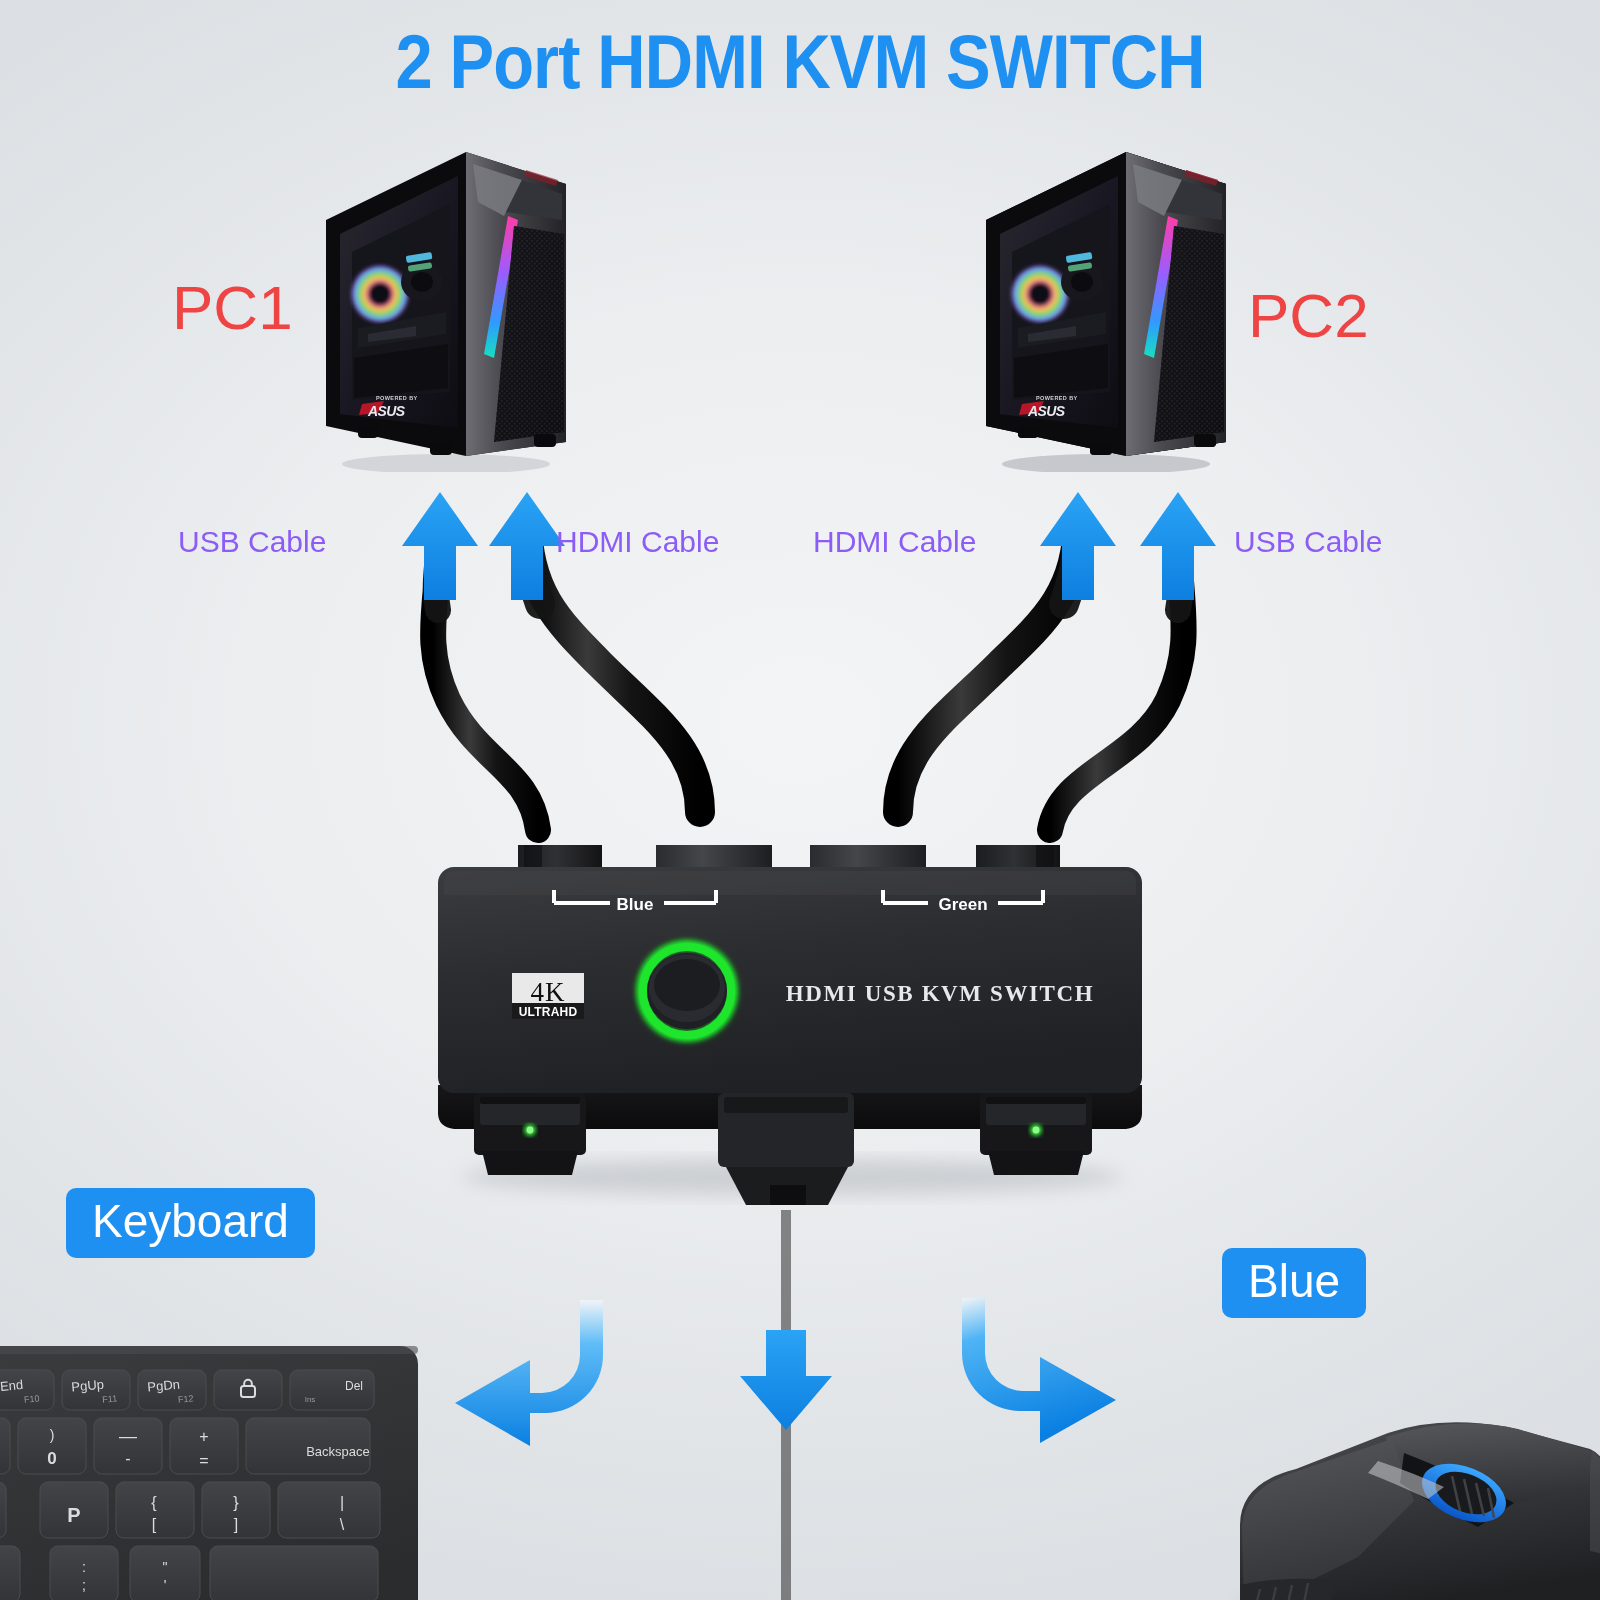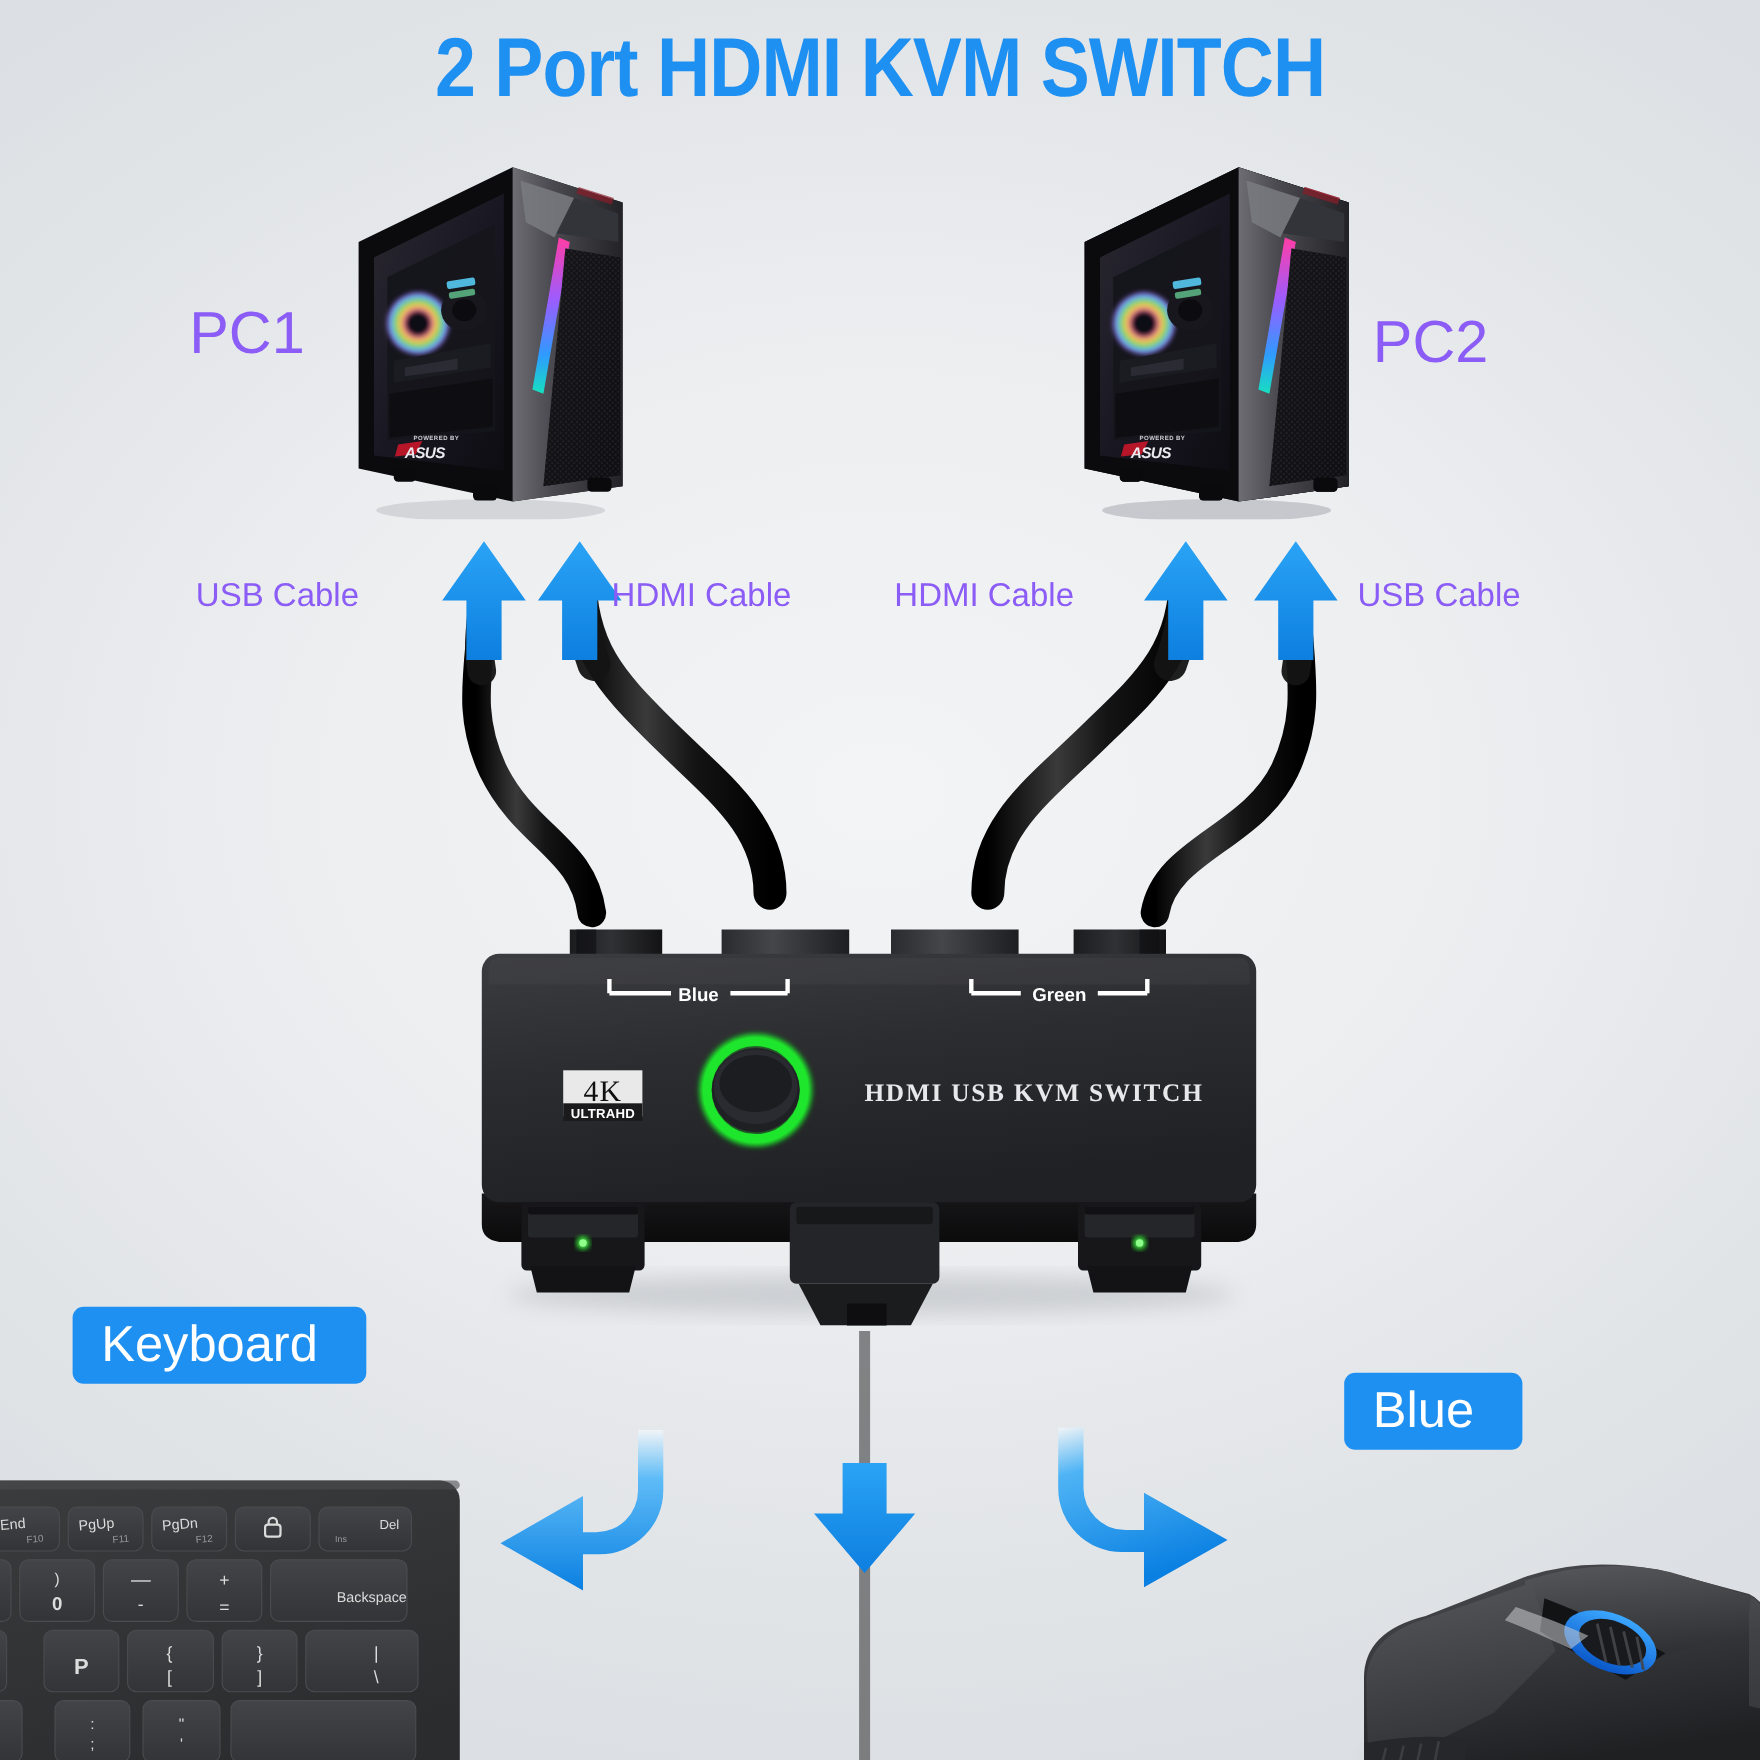--- a/index.html
+++ b/index.html
@@ -23,22 +23,22 @@
     font-weight: bold;
     font-size: 76px;
     letter-spacing: -1px;
     color: #1E90F2;
     transform: scaleX(0.88);
     white-space: nowrap;
   }
 
   
   .pc-label {
-    font-size: 54px;
-    color: #8b5cf6;
+    font-size: 62px;
+    color: #ef4444;
     font-weight: normal;
     letter-spacing: 0px;
   }
   #pc1-label { left: 172px; top: 272px; }
   #pc2-label { left: 1248px; top: 280px; }
 
   
   .cable-label {
     font-size: 30px;
     color: #8b5cf6;
@@ -48,21 +48,21 @@
   #lbl-hdmi-left { left: 556px;  top: 525px; }
   #lbl-hdmi-right{ left: 813px;  top: 525px; }
   #lbl-usb-right { left: 1234px; top: 525px; }
 
   
   .pill {
     background: #1E90F2;
     color: #ffffff;
     border-radius: 10px;
     font-size: 46px;
-    padding: 10px 44px 14px 26px;
+    padding: 10px 26px 14px 26px;
     white-space: nowrap;
     line-height: 1;
   }
   #badge-keyboard { left: 66px;  top: 1188px; }
   #badge-mouse    { left: 1222px;top: 1248px; }
   #badge-monitor  { left: 610px; top: 1446px; }
 
   
   .pc-tower { width: 256px; height: 330px; }
   #pc1 { left: 318px;  top: 142px; }

